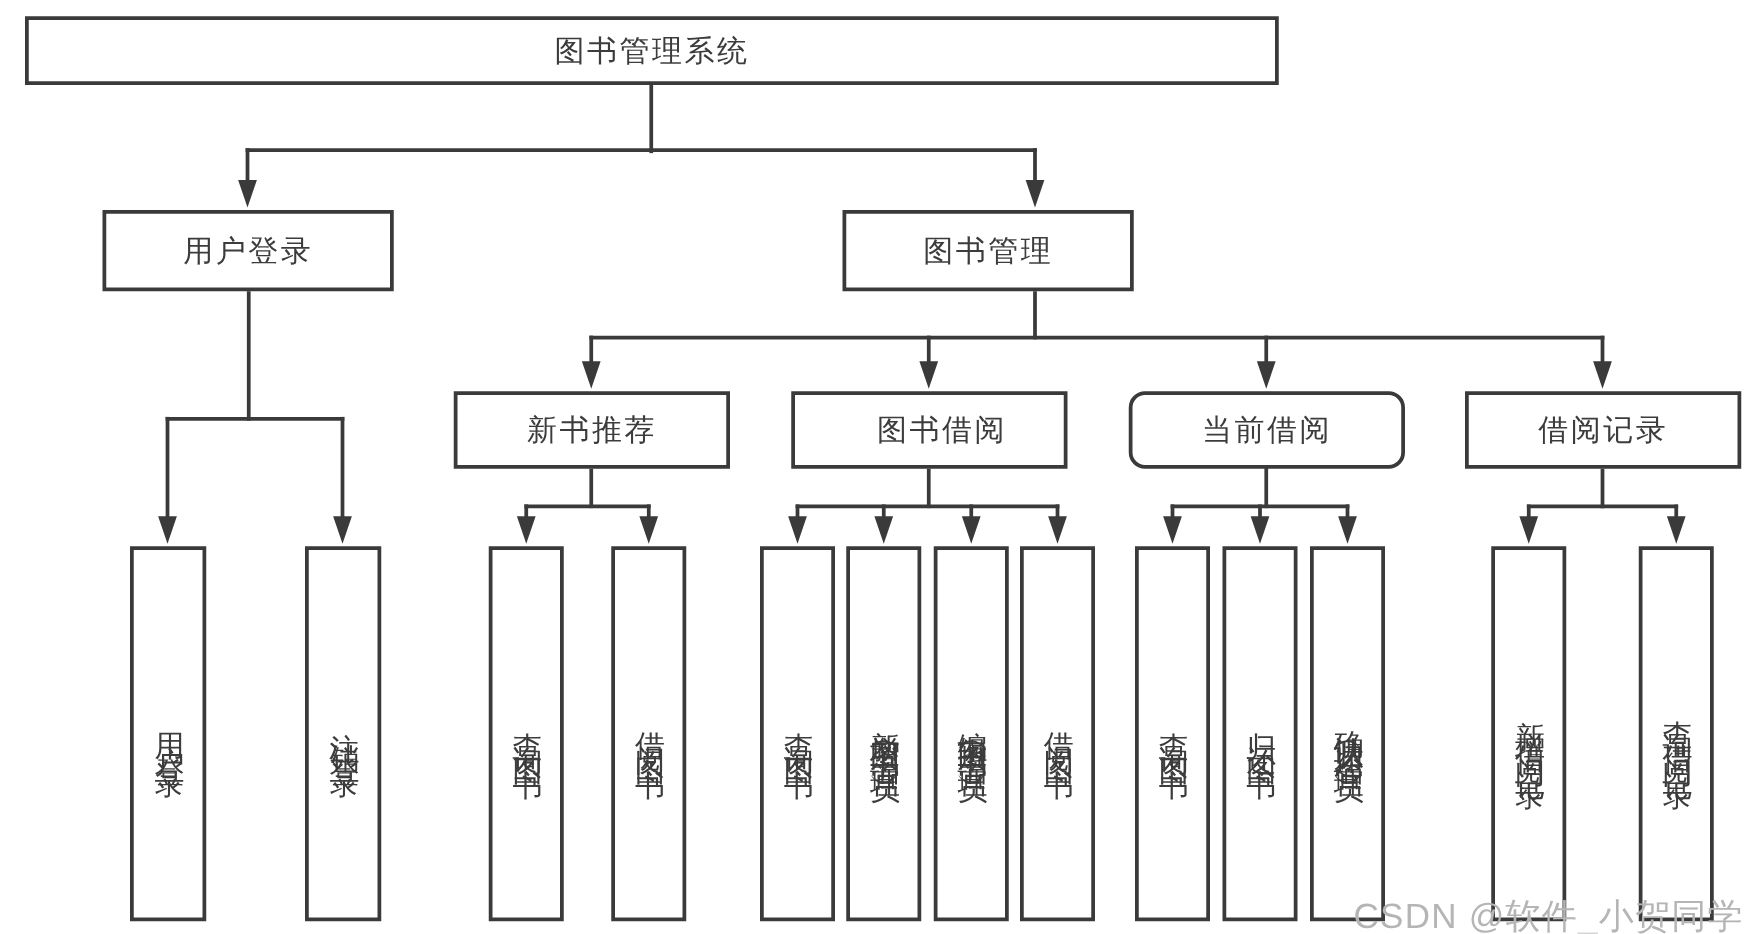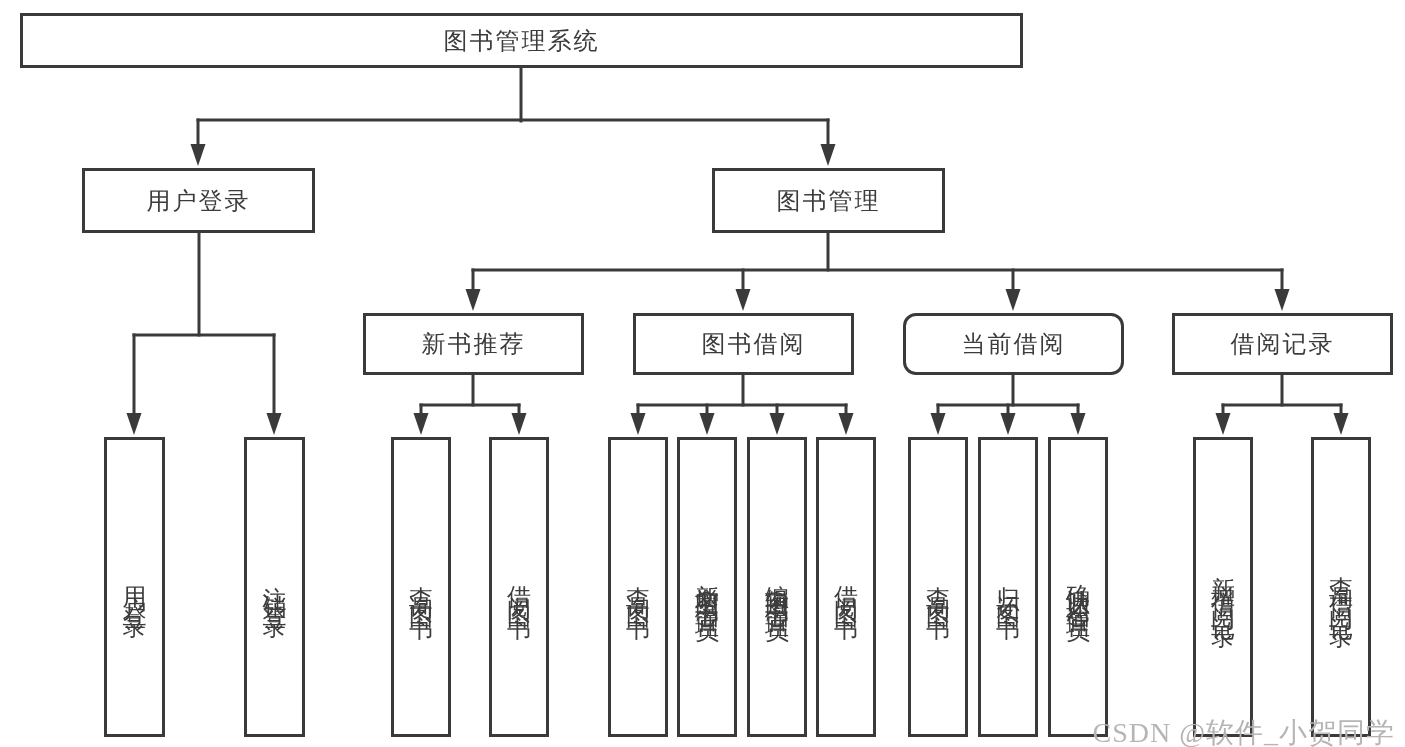--- a/index.html
+++ b/index.html
@@ -1,20 +1,20 @@
 <!DOCTYPE html>
 <html><head>
 <meta charset="utf-8">
 <style>
   html,body{margin:0;padding:0;background:#ffffff;}
   #canvas{
     position:relative;
     width:1405px;height:747px;
     background:#ffffff;
-    font-family:Liberation Serif, serif;
+    font-family:Liberation Sans, sans-serif;
     color:#3c3c3c;
     overflow:hidden;
   }
   #edges{position:absolute;left:0;top:0;width:1405px;height:747px;}
   #edges line{stroke:#3a3a3a;stroke-width:3;stroke-linecap:square;}
   #edges polygon{fill:#3a3a3a;stroke:none;}
   .box{
     position:absolute;
     box-sizing:border-box;
     border:3px solid #3a3a3a;
@@ -127,21 +127,21 @@
     </g>
   </svg>
 
   <div class="box" style="left:20px;top:13px;width:1003px;height:55px;">
     <span>图书管理系统</span>
   </div>
 
   <div class="box lvl2" style="left:82px;">
     <span>用户登录</span>
   </div>
-  <div class="box lvl2" style="left:712px;">
+  <div class="box lvl2" style="left:674px;">
     <span>图书管理</span>
   </div>
 
   <div class="box lvl3" style="left:363px;">
     <span>新书推荐</span>
   </div>
   <div class="box lvl3" style="left:633px;padding-left:20px;">
     <span>图书借阅</span>
   </div>
   <div class="box lvl3" style="left:903px;border-radius:13px;">

